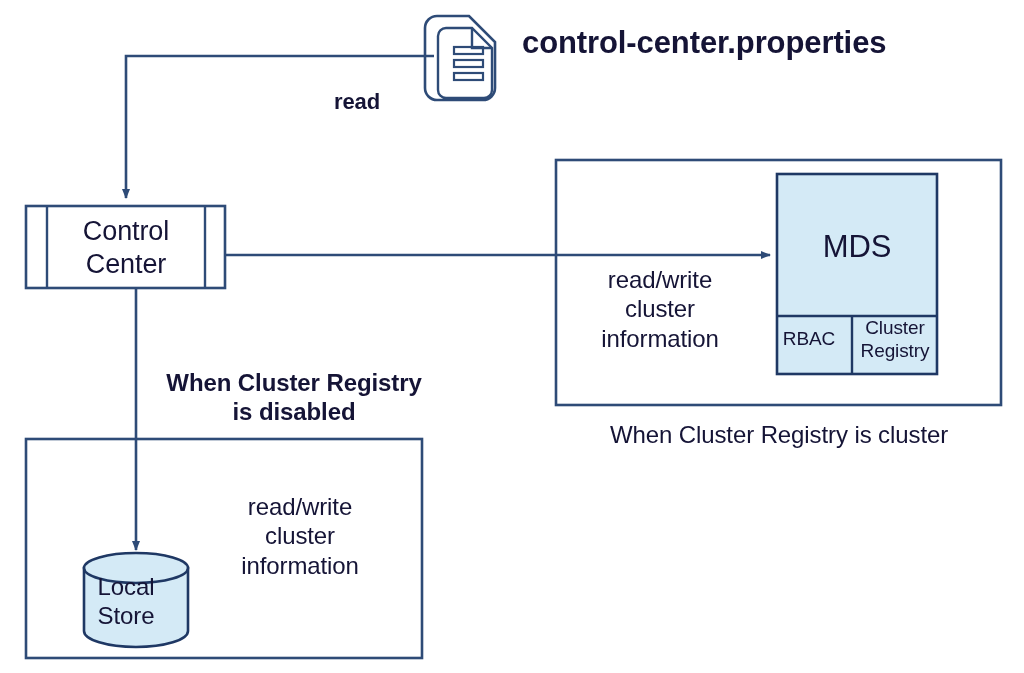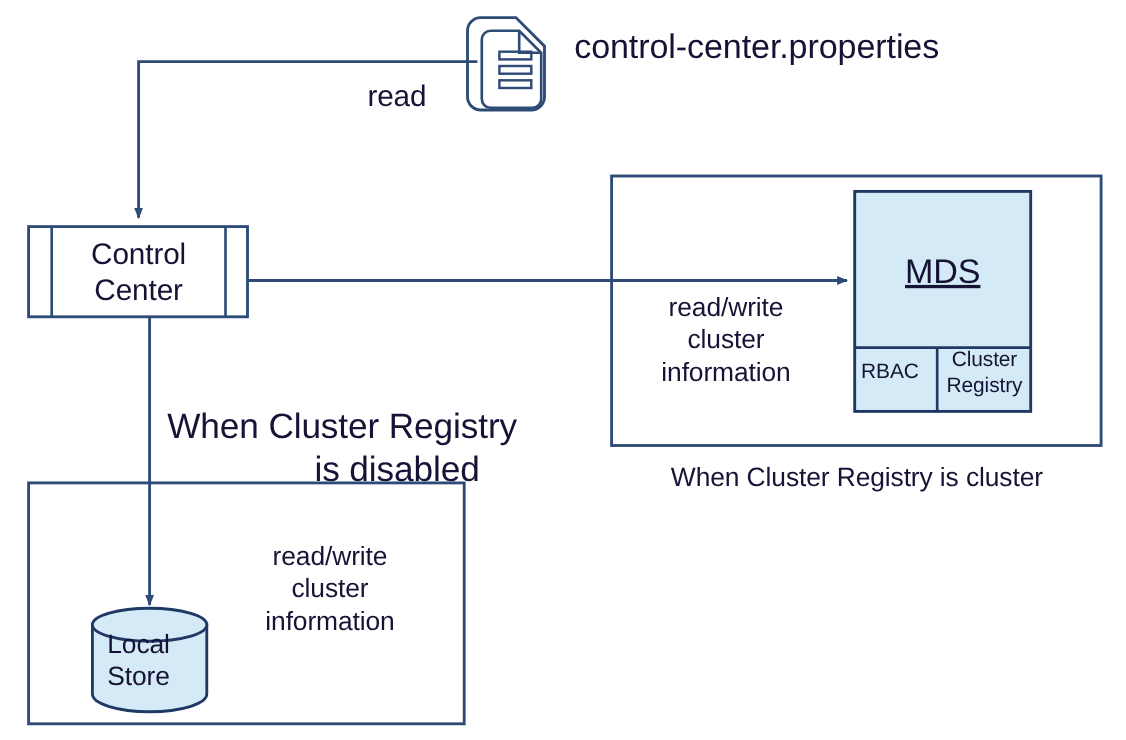--- a/index.html
+++ b/index.html
@@ -22,40 +22,39 @@
     height: 673px;
   }
   .lbl {
     position: absolute;
     color: #151436;
     line-height: 1.22;
     white-space: pre;
     letter-spacing: -0.1px;
   }
   .lbl-center { text-align: center; }
-  .lbl-left { text-align: right; }
+  .lbl-left { text-align: center; font-weight: bold; }
 
   #file-label {
     left: 522px; top: 24px;
     font-size: 31px;
   }
   #read-label {
-    left: 334px; top: 71px;
-    font-size: 27px;
+    left: 334px; top: 89px;
+    font-size: 22px;
   }
   #cc-label {
     left: 48px; top: 215px;
     width: 156px;
     font-size: 27px;
   }
   #mds-label {
     left: 777px; top: 228px;
     width: 160px;
     font-size: 31px;
-    text-decoration: underline;
   }
   #rbac-label {
     left: 779px; top: 327px;
     width: 60px;
     font-size: 19px;
   }
   #creg-label {
     left: 855px; top: 316px;
     width: 80px;
     font-size: 19px;
@@ -66,21 +65,21 @@
     font-size: 24px;
   }
   #enabled-label {
     left: 556px; top: 420px;
     width: 446px;
     font-size: 24px;
   }
   #disabled-label {
     left: 152px; top: 368px;
     width: 284px;
-    font-size: 32px;
+    font-size: 24px;
   }
   #rw-bottom-label {
     left: 214px; top: 492px;
     width: 172px;
     font-size: 24px;
   }
   #ls-label {
     left: 86px; top: 572px;
     width: 80px;
     font-size: 24px;

